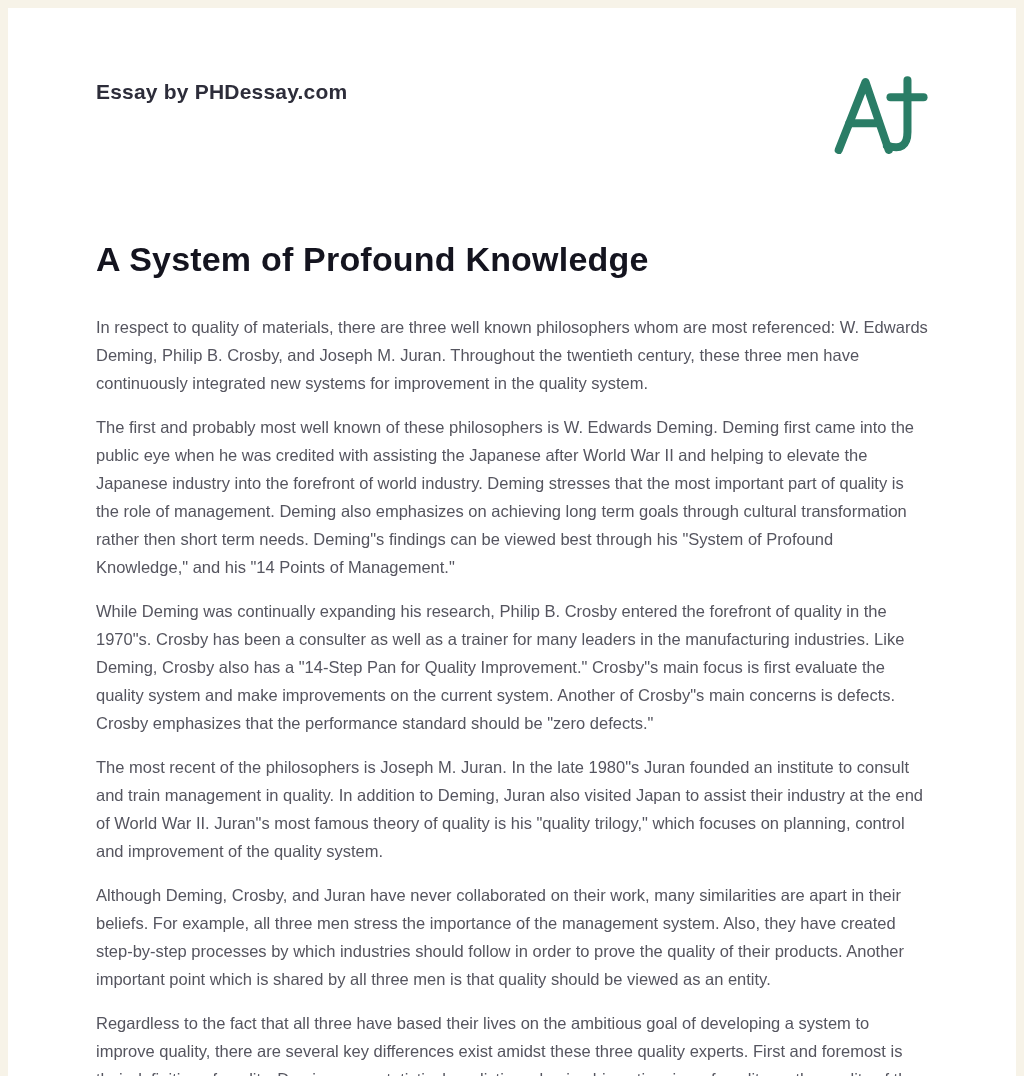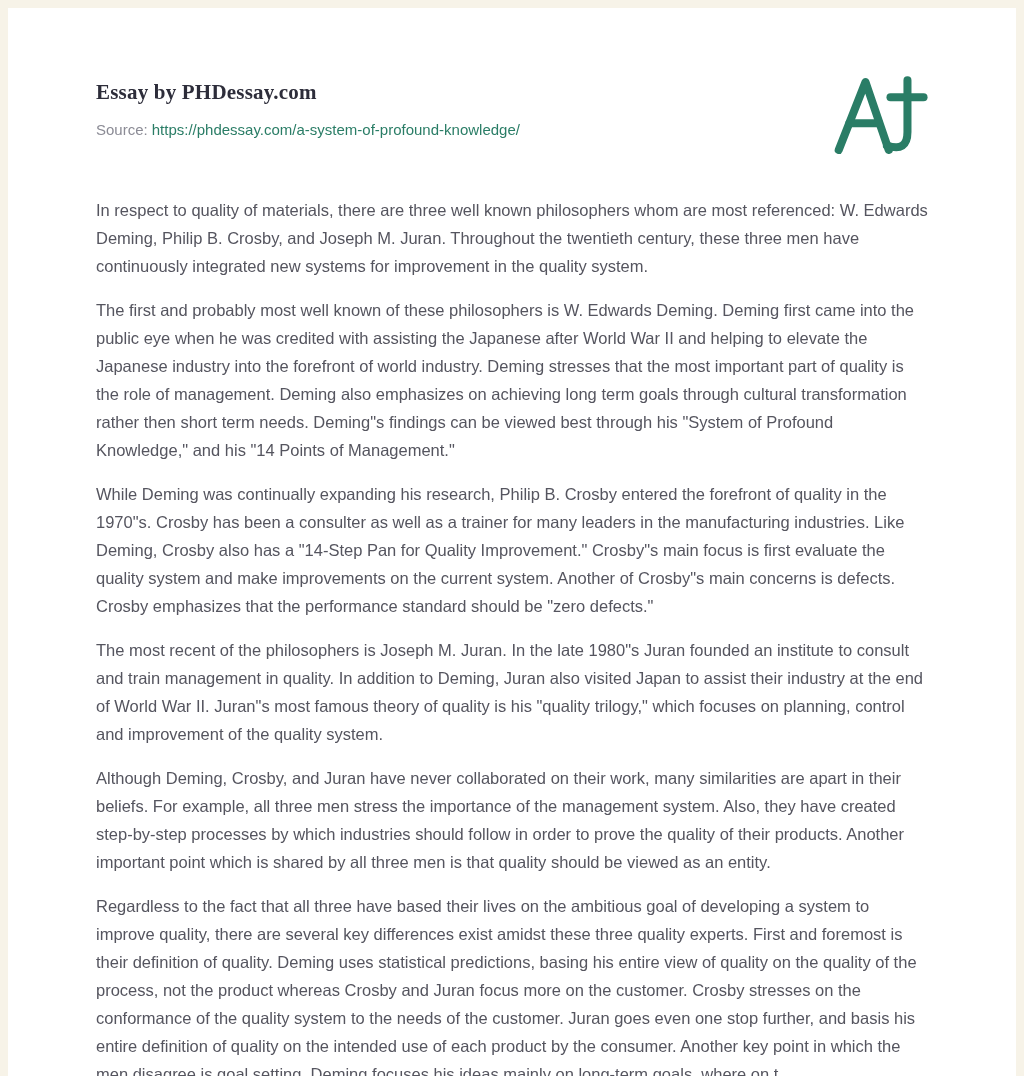--- a/index.html
+++ b/index.html
@@ -21,21 +21,20 @@
     display: flex;
     justify-content: space-between;
     align-items: flex-start;
   }
   .byline {
     font-size: 21px;
     font-weight: 700;
     color: #2d2d3a;
     letter-spacing: 0.2px;
     margin-bottom: 16px;
-    font-family: Liberation Serif, serif;
   }
   .source-line {
     font-size: 15px;
     color: #8b8b95;
   }
   .source-line a {
     color: #2a7d66;
     text-decoration: none;
     margin-left: 4px;
   }
@@ -64,36 +63,34 @@
   }
 </style>
 </head>
 <body>
 
 <div class="card">
 
   <div class="header-row">
     <div>
       <div class="byline">Essay by PHDessay.com</div>
-      <div class="source-line">
-        <span>Source:</span><a href="#">https://phdessay.com/a-system-of-profound-knowledge/</a>
-      </div>
     </div>
     <div class="logo">
       <svg viewBox="0 0 112 100" width="100" height="92">
         <g fill="none" stroke="#2a7d66" stroke-width="9" stroke-linecap="round" stroke-linejoin="round">
           <path d="M12 88 L42 12 L68 88"></path>
           <path d="M24 58 L57 58"></path>
           <path d="M89 10 L89 68 Q89 91 66 83"></path>
           <path d="M70 29 L107 29"></path>
         </g>
       </svg>
     </div>
   </div>
 
+  <h1 class="essay-title">A System of Profound Knowledge</h1>
 
   <div class="essay-body">
     <p>In respect to quality of materials, there are three well known philosophers whom are most referenced: W. Edwards Deming, Philip B. Crosby, and Joseph M. Juran. Throughout the twentieth century, these three men have continuously integrated new systems for improvement in the quality system.</p>
     <p>The first and probably most well known of these philosophers is W. Edwards Deming. Deming first came into the public eye when he was credited with assisting the Japanese after World War II and helping to elevate the Japanese industry into the forefront of world industry. Deming stresses that the most important part of quality is the role of management. Deming also emphasizes on achieving long term goals through cultural transformation rather then short term needs. Deming"s findings can be viewed best through his "System of Profound Knowledge," and his "14 Points of Management."</p>
     <p>While Deming was continually expanding his research, Philip B. Crosby entered the forefront of quality in the 1970"s. Crosby has been a consulter as well as a trainer for many leaders in the manufacturing industries. Like Deming, Crosby also has a "14-Step Pan for Quality Improvement." Crosby"s main focus is first evaluate the quality system and make improvements on the current system. Another of Crosby"s main concerns is defects. Crosby emphasizes that the performance standard should be "zero defects."</p>
     <p>The most recent of the philosophers is Joseph M. Juran. In the late 1980"s Juran founded an institute to consult and train management in quality. In addition to Deming, Juran also visited Japan to assist their industry at the end of World War II. Juran"s most famous theory of quality is his "quality trilogy," which focuses on planning, control and improvement of the quality system.</p>
     <p>Although Deming, Crosby, and Juran have never collaborated on their work, many similarities are apart in their beliefs. For example, all three men stress the importance of the management system. Also, they have created step-by-step processes by which industries should follow in order to prove the quality of their products. Another important point which is shared by all three men is that quality should be viewed as an entity.</p>
     <p>Regardless to the fact that all three have based their lives on the ambitious goal of developing a system to improve quality, there are several key differences exist amidst these three quality experts. First and foremost is their definition of quality. Deming uses statistical predictions, basing his entire view of quality on the quality of the process, not the product whereas Crosby and Juran focus more on the customer. Crosby stresses on the conformance of the quality system to the needs of the customer. Juran goes even one stop further, and basis his entire definition of quality on the intended use of each product by the consumer. Another key point in which the men disagree is goal setting. Deming focuses his ideas mainly on long-term goals, where on t</p>
 
   </div>

